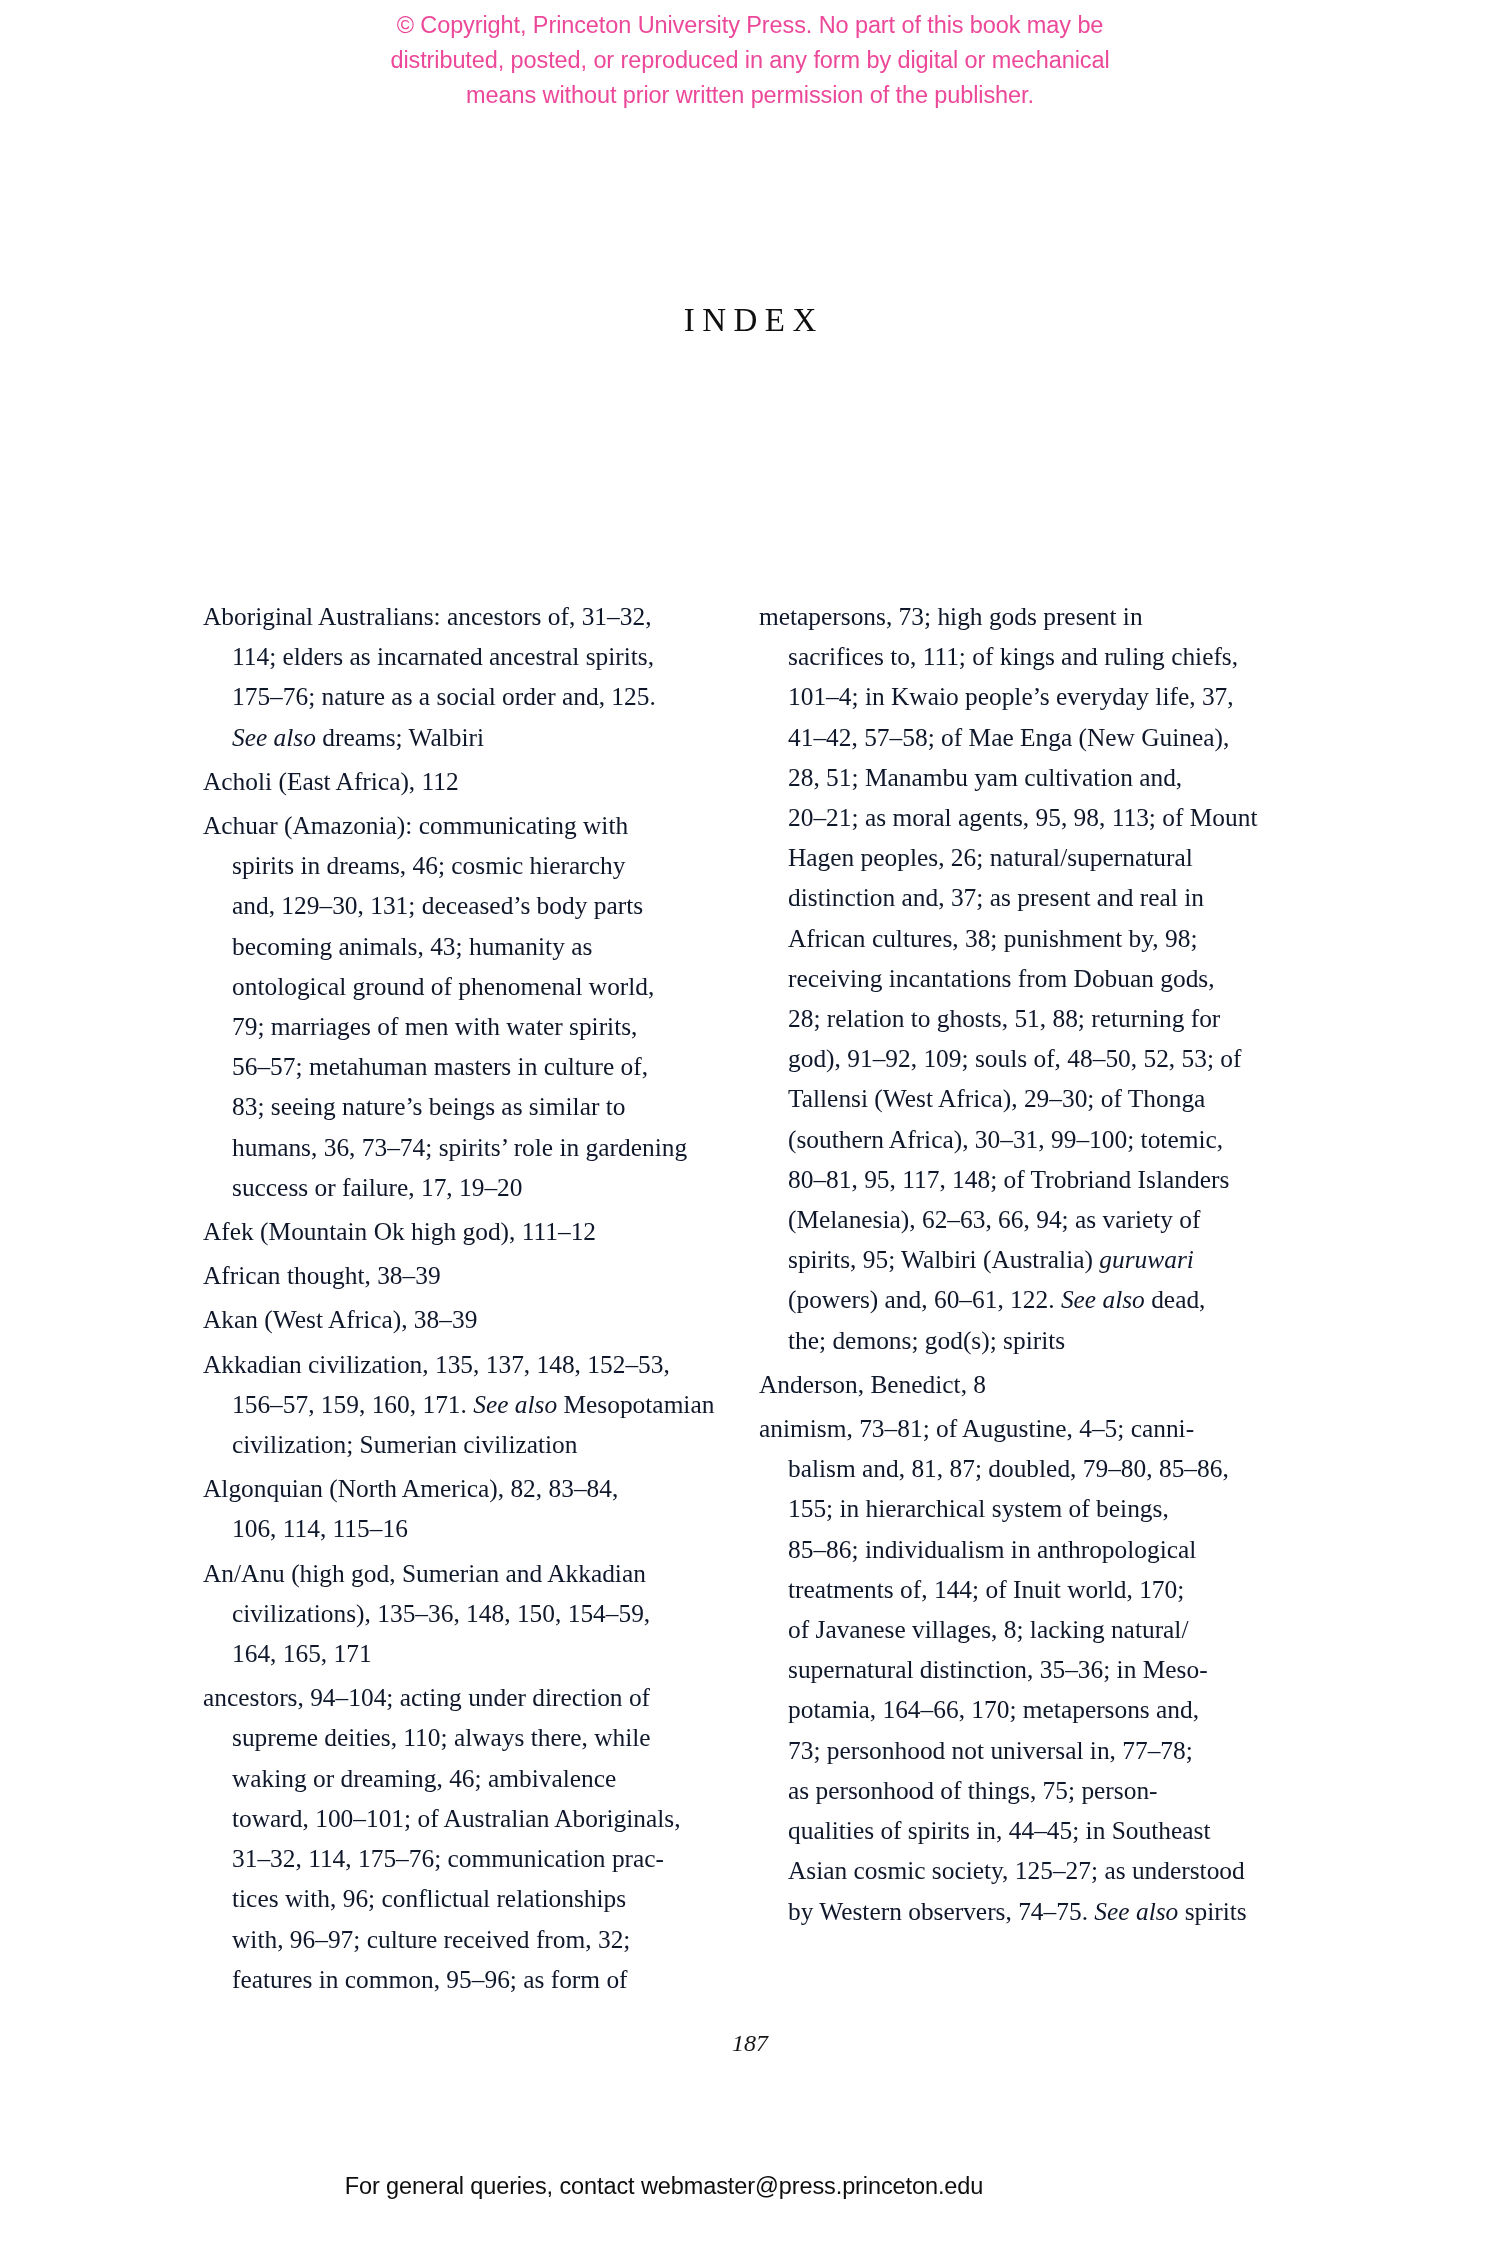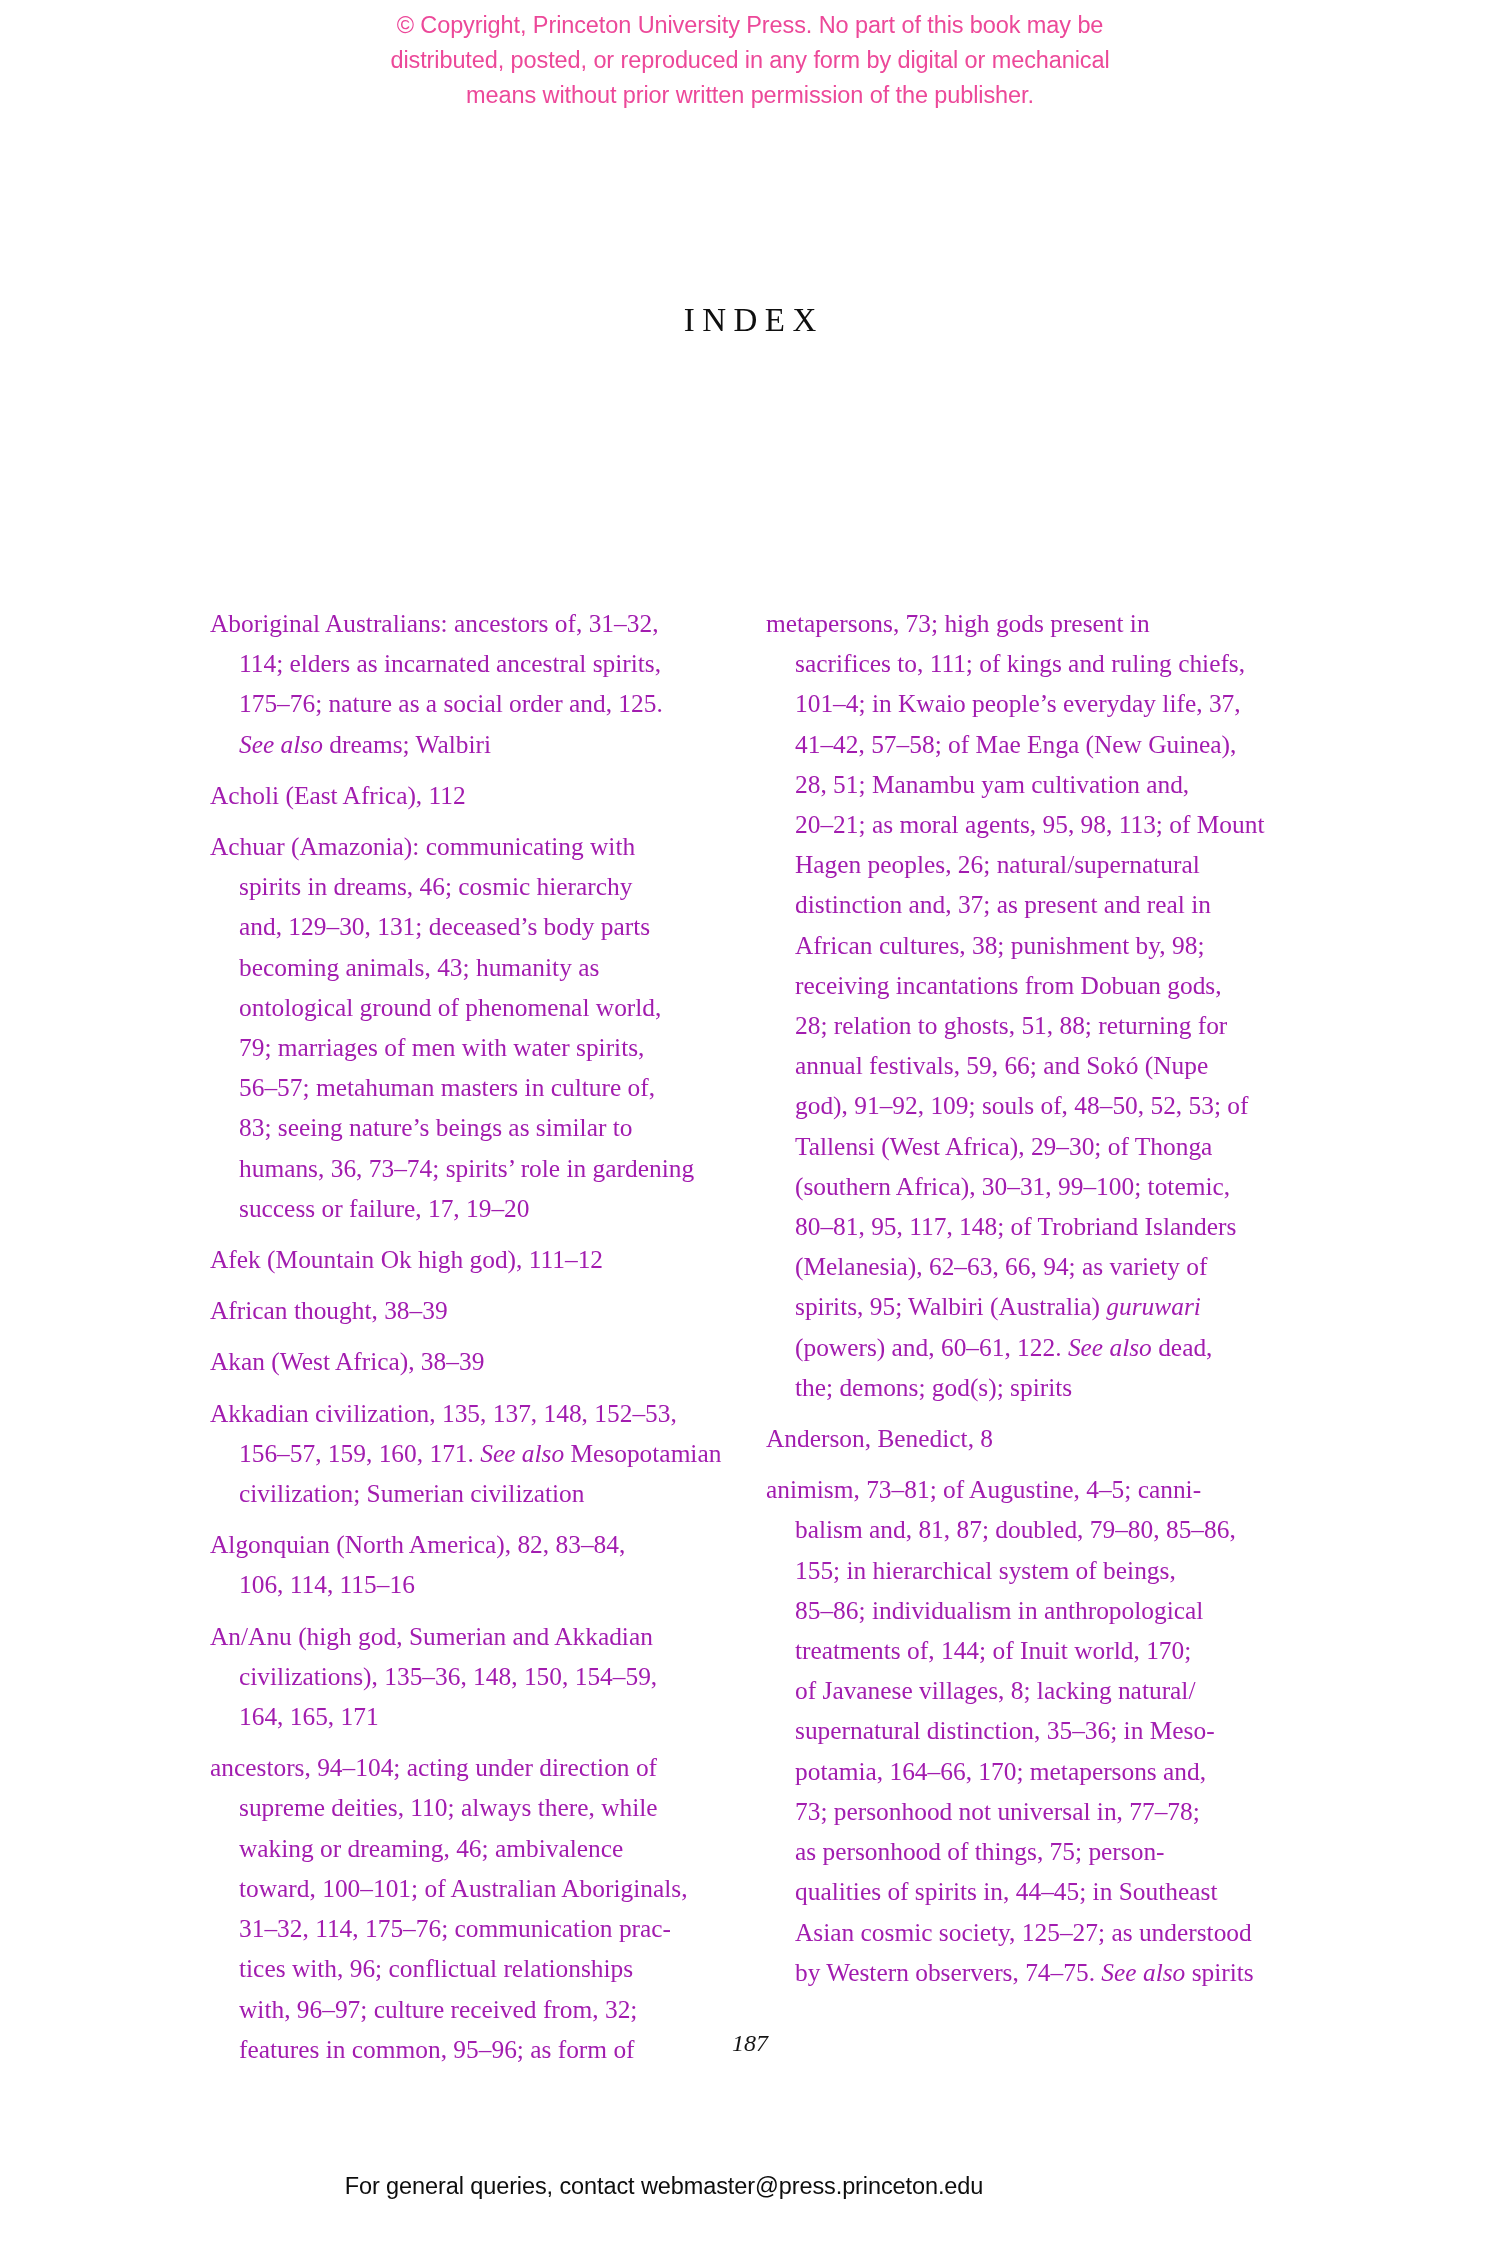--- a/index.html
+++ b/index.html
@@ -61,22 +61,22 @@
     position: absolute;
     top: 0;
     width: 482px;
   }
   #index-column-left  { left: 0; }
   #index-column-right { left: 556px; }
 
   .index-entry {
     font-size: 25.4px;
     line-height: 40.2px;
-    color: #a21caf;
-    margin: 11px;
+    color: #0f172a;
+    margin: 4px;
     text-indent: 0;
     white-space: nowrap;
   }
   .index-entry .runover {
     display: block;
     padding-left: 29px;
     white-space: nowrap;
   }
   .index-entry .first-line {
     display: block;
@@ -183,21 +183,20 @@
         <span class="runover">sacrifices to, 111; of kings and ruling chiefs,</span>
         <span class="runover">101–4; in Kwaio people’s everyday life, 37,</span>
         <span class="runover">41–42, 57–58; of Mae Enga (New Guinea),</span>
         <span class="runover">28, 51; Manambu yam cultivation and,</span>
         <span class="runover">20–21; as moral agents, 95, 98, 113; of Mount</span>
         <span class="runover">Hagen peoples, 26; natural/supernatural</span>
         <span class="runover">distinction and, 37; as present and real in</span>
         <span class="runover">African cultures, 38; punishment by, 98;</span>
         <span class="runover">receiving incantations from Dobuan gods,</span>
         <span class="runover">28; relation to ghosts, 51, 88; returning for</span>
-        <span class="runover">annual festivals, 59, 66; and Sokó (Nupe</span>
         <span class="runover">god), 91–92, 109; souls of, 48–50, 52, 53; of</span>
         <span class="runover">Tallensi (West Africa), 29–30; of Thonga</span>
         <span class="runover">(southern Africa), 30–31, 99–100; totemic,</span>
         <span class="runover">80–81, 95, 117, 148; of Trobriand Islanders</span>
         <span class="runover">(Melanesia), 62–63, 66, 94; as variety of</span>
         <span class="runover">spirits, 95; Walbiri (Australia) <span class="ital">guruwari</span></span>
         <span class="runover">(powers) and, 60–61, 122. <span class="ital">See also</span> dead,</span>
         <span class="runover">the; demons; god(s); spirits</span>
       </p>
       <p class="index-entry">

